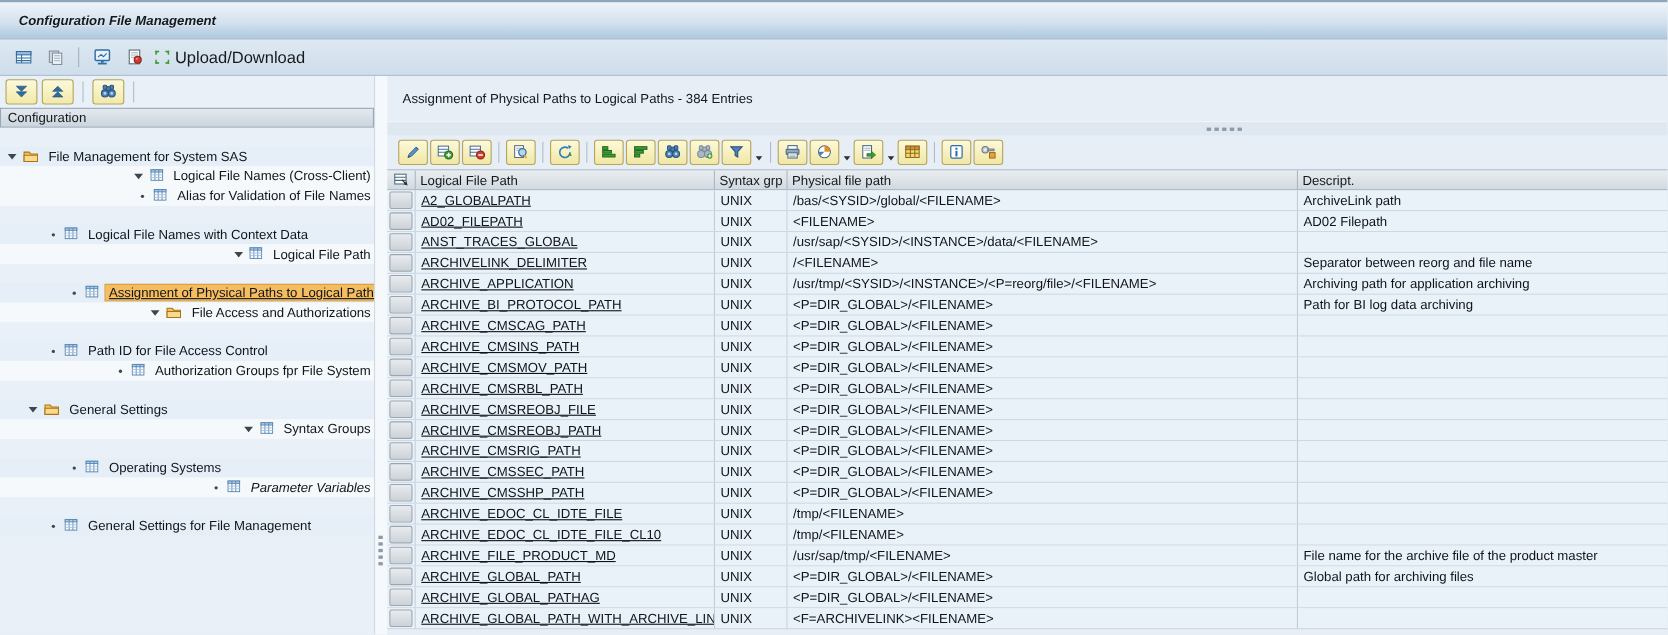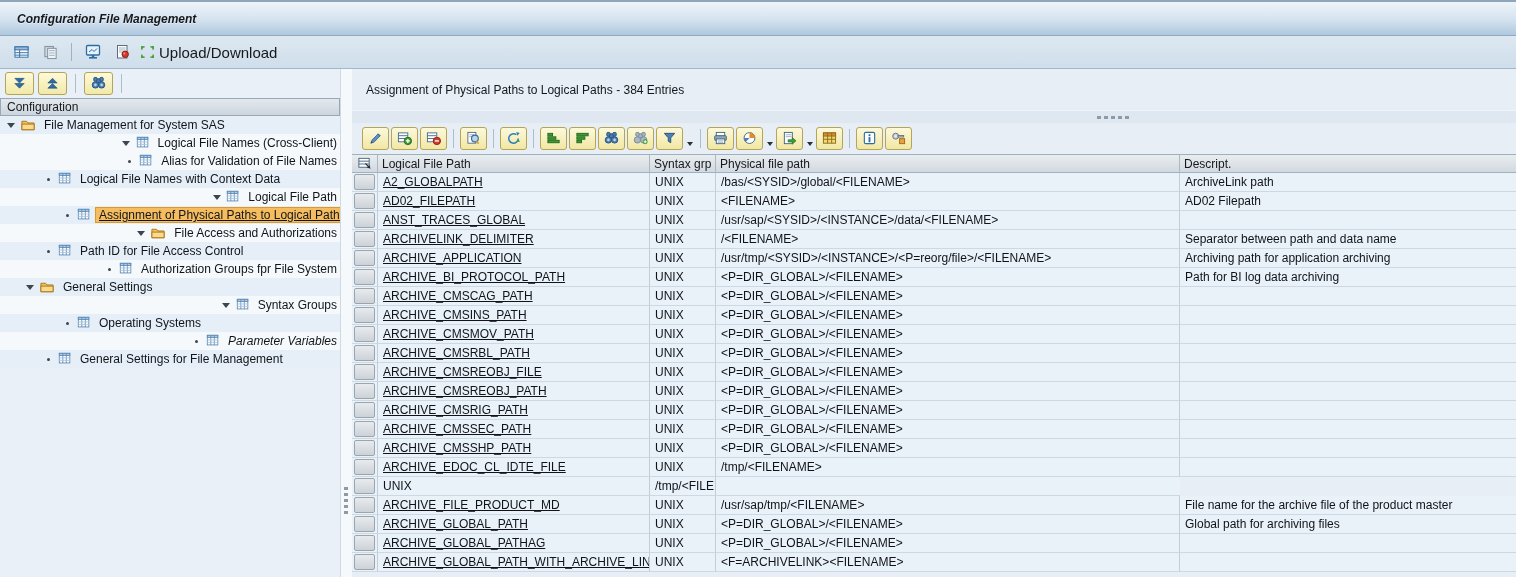--- a/index.html
+++ b/index.html
@@ -24,21 +24,21 @@
 
   
   .leftpanel { width:340px; background:#e9f0f8; display:flex; flex-direction:column; }
   .treetoolbar { height:29px; display:flex; align-items:center; gap:4px; padding:3px 0 3px 5px; }
   .ybtn { background:linear-gradient(#fdf9da, #f2e9a8); border:1px solid #b4a558; border-radius:3px;
     width:29px; height:23px; display:flex; align-items:center; justify-content:center; cursor:default; }
   .panelheader { height:18px; background:linear-gradient(#e3e9ee,#ccd5dd); border:1px solid #98a8b6;
     display:flex; align-items:center; padding-left:6px; font-size:12px; color:#16191c; }
   .tree { flex:1; overflow:hidden; }
   .tree-row { height:18px; display:flex; align-items:center; white-space:nowrap; cursor:default; }
-  .tree-row.stripe-a { background:#e6eef7; }
+  .tree-row.stripe-a { background:#e6eef7;margin-top:17px; }
   .tree-row.stripe-b { background:#f5f9fc;justify-content:flex-end; }
   .tw { width:13px; display:flex; justify-content:center; flex:none; }
   .exp-tri { width:0; height:0; border-left:4px solid transparent; border-right:4px solid transparent; border-top:5px solid #3c4650; }
   .bullet { width:3px; height:3px; background:#3c4650; border-radius:50%; }
   .node-icon { margin:0 4px 0 2px; flex:none; display:flex; }
   .tree-label { font-size:12px; color:#10151a; padding:0 3px; }
   .tree-label.selected { background:#f6bd60; text-decoration:underline; outline:1px solid #d99a2b; }
 
   
   .vsplitter { width:12px; background:#f5f9fc; border-left:1px solid #cfdae4; position:relative; cursor:col-resize; }
@@ -656,21 +656,21 @@
           </div>
           <div class="grow">
             <div class="selcell">
               <div class="selbtn"></div>
             </div>
             <div class="cell link">
               <span>ARCHIVELINK_DELIMITER</span>
             </div>
             <div class="cell">UNIX</div>
             <div class="cell">/&lt;FILENAME&gt;</div>
-            <div class="cell" style="border-right: none;">Separator between path and data name</div>
+            <div class="cell" style="border-right: none;">Separator between reorg and file name</div>
           </div>
           <div class="grow">
             <div class="selcell">
               <div class="selbtn"></div>
             </div>
             <div class="cell link">
               <span>ARCHIVE_APPLICATION</span>
             </div>
             <div class="cell">UNIX</div>
             <div class="cell">/usr/tmp/&lt;SYSID&gt;/&lt;INSTANCE&gt;/&lt;P=reorg/file&gt;/&lt;FILENAME&gt;</div>
@@ -793,20 +793,23 @@
             <div class="cell link">
               <span>ARCHIVE_EDOC_CL_IDTE_FILE</span>
             </div>
             <div class="cell">UNIX</div>
             <div class="cell">/tmp/&lt;FILENAME&gt;</div>
             <div class="cell" style="border-right: none;"></div>
           </div>
           <div class="grow">
             <div class="selcell">
               <div class="selbtn"></div>
+            </div>
+            <div class="cell link">
+              <span>ARCHIVE_EDOC_CL_IDTE_FILE_CL10</span>
             </div>
             <div class="cell">UNIX</div>
             <div class="cell">/tmp/&lt;FILENAME&gt;</div>
             <div class="cell" style="border-right: none;"></div>
           </div>
           <div class="grow">
             <div class="selcell">
               <div class="selbtn"></div>
             </div>
             <div class="cell link">

